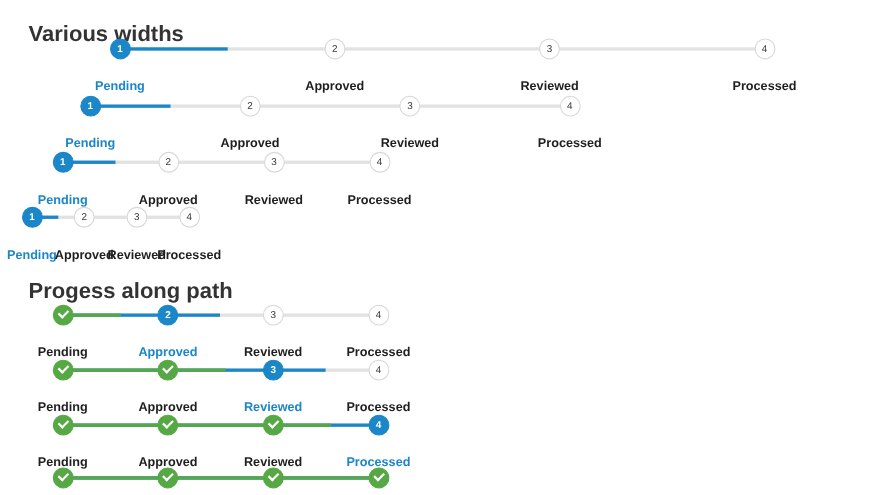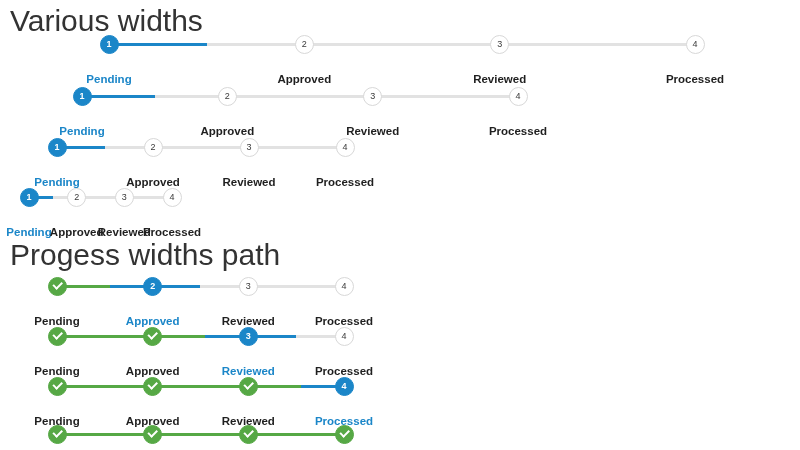--- a/index.html
+++ b/index.html
@@ -6,26 +6,26 @@
   html, body {
     margin: 0; padding: 0;
     width: 800px; height: 450px;
     background: #ffffff;
     font-family: "Liberation Sans", sans-serif;
     overflow: hidden;
   }
   .page { position: relative; width: 800px; height: 450px; }
 
   .section-title {
-    font-size: 30px;
-    font-weight: 400;
+    font-size: 20px;
+    font-weight: 700;
     color: #333333;
     letter-spacing: 0px;
     line-height: 1.1;
-    margin: 0;
+    margin: 16px;
     padding: 0;
   }
 
   
   .stepper {
     position: relative;
   }
   .track {
     position: relative;
     height: 22px;
@@ -110,21 +110,21 @@
   .lbl.on { color: #1b86c8; }
   .lbl.crowded { font-size: 11.5px; }
 </style>
 </head>
 <body>
 
 <div class="page">
 
   <h1 class="section-title" id="title-0" style="position:absolute; left:10px; top:4px;">Various widths</h1>
 
-  <h1 class="section-title" id="title-1" style="position:absolute; left:10px; top:238px;">Progess widths path</h1>
+  <h1 class="section-title" id="title-1" style="position:absolute; left:10px; top:238px;">Progess along path</h1>
 
   <div id="rows-host">
       <div class="stepper" style="position: absolute; left: 0px; top: 33px; width: 800px;">
         <div class="track">
           <div class="seg" style="left: 109px; width: 195.333px;">
             <div class="fill blue" style="width: 50%;"></div>
           </div>
           <div class="seg" style="left: 304.333px; width: 195.333px;"></div>
           <div class="seg" style="left: 499.667px; width: 195.333px;"></div>
           <div class="step" style="left: 109px;">

